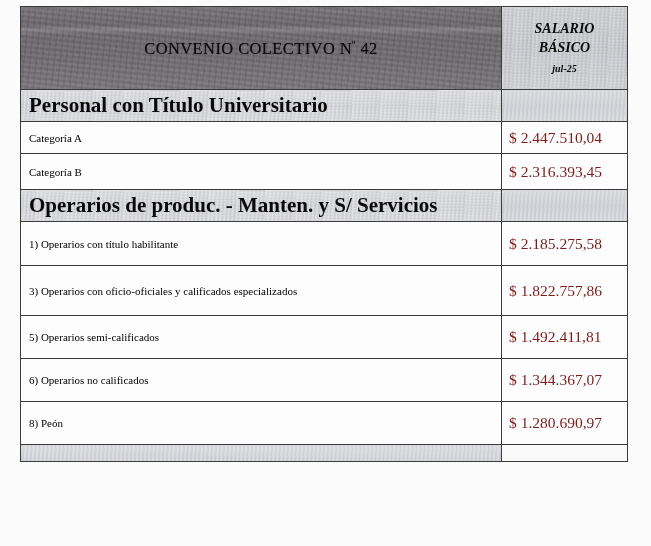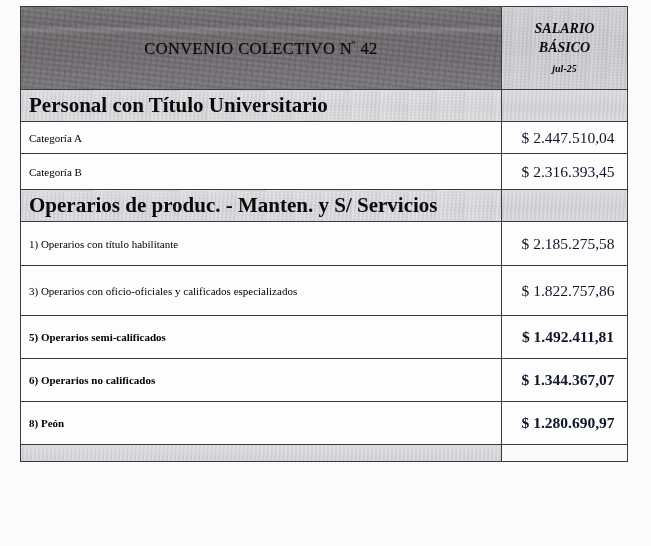--- a/index.html
+++ b/index.html
@@ -129,33 +129,32 @@
     color: #000000;
   }
   .data-amount-cell {
     text-align: left;
     background: #ffffff;
   }
   .data-amount-cell .txt {
     display: block;
     padding-left: 7px;
     font-size: 15.5px;
-    color: #0f172a;
+    color: #7f1d1d;
     white-space: nowrap;
-    text-align: center;
   }
   .data-label-cell { background: #ffffff; }
 
   
   tr.h32 td { height: 31px; }
   tr.h36 td { height: 35px; }
   tr.h44 td { height: 43px; }
   tr.h50 td { height: 49px; }
   tr.h41 td { height: 40px; }
-  tr.h43 td { height: 42px; font-weight: bold; }
+  tr.h43 td { height: 42px; }
 
   
   .partial-row td {
     height: 16px;
     border-bottom: none;
     background-color: #d4d5da;
     background-image:
       repeating-linear-gradient(94deg, rgba(255,255,255,.45) 0px, rgba(0,0,0,.05) 2px, rgba(255,255,255,.3) 4px),
       linear-gradient(180deg, #dcdde1 0%, #d0d1d7 100%);
   }

